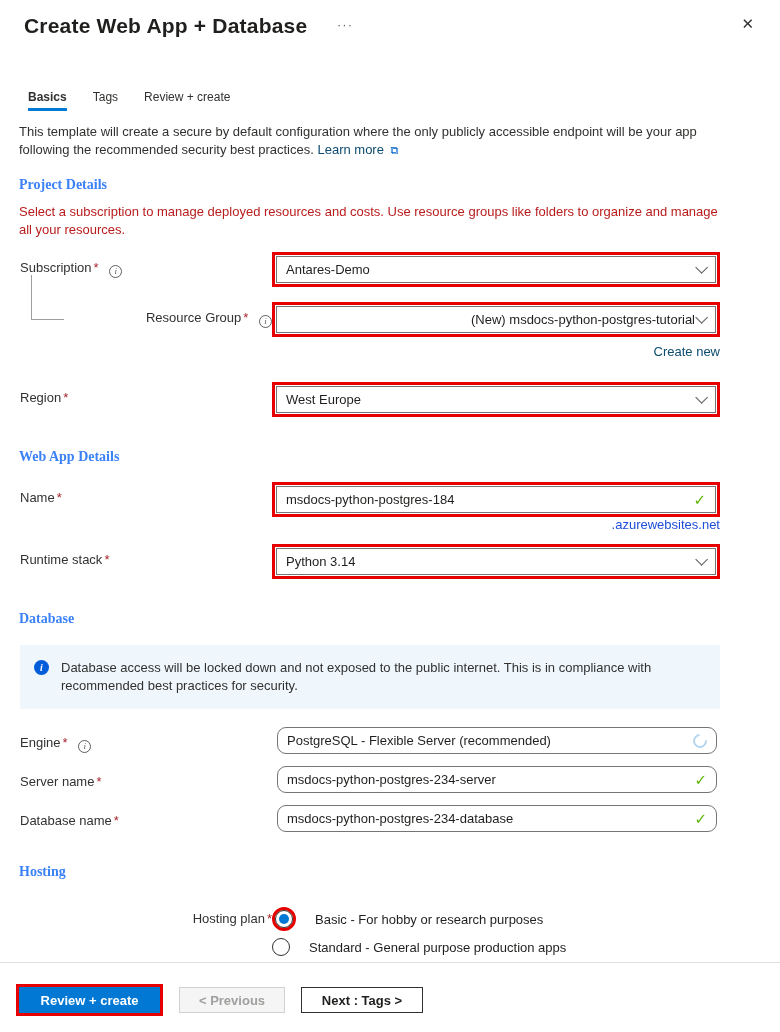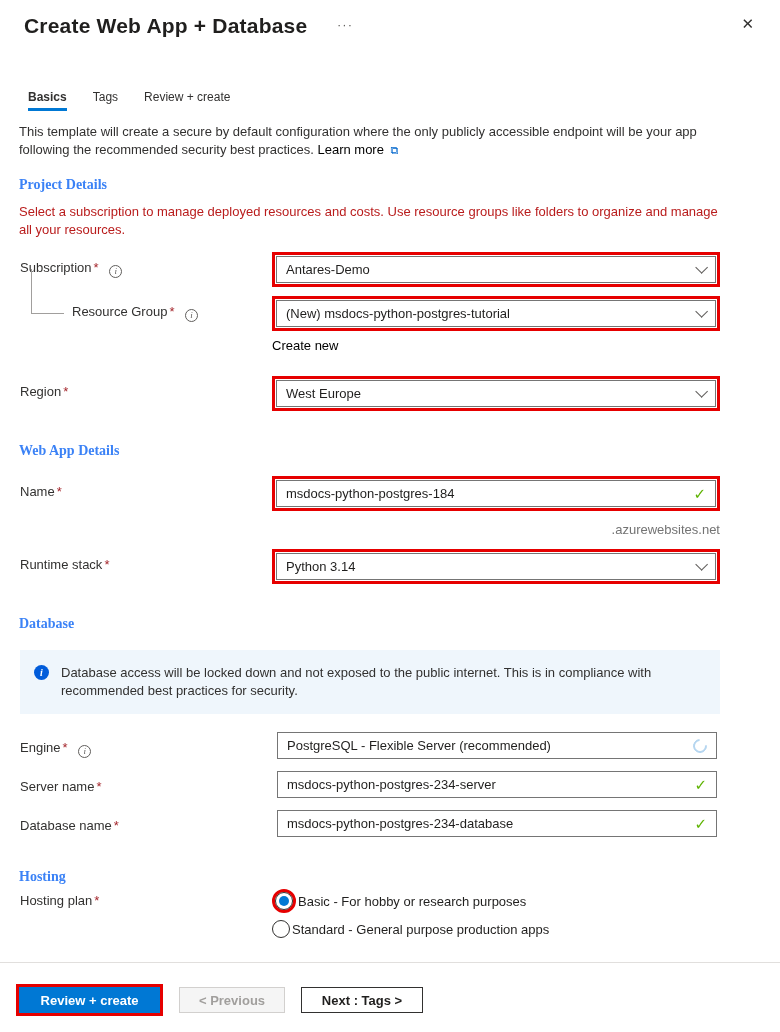--- a/index.html
+++ b/index.html
@@ -14,84 +14,84 @@
   .title { font-size:21px; font-weight:bold; color:#201f1e; display:inline-block; letter-spacing:.2px; }
   .more-dots { display:inline-block; margin-left:26px; color:#605e5c; font-size:13px; letter-spacing:1px; vertical-align:4px; cursor:pointer; }
   .close-x { position:absolute; right:26px; top:16px; font-size:15px; color:#323130; cursor:pointer; line-height:1; }
   
   .tabs { margin:52px 0 0 28px; display:flex; gap:26px; }
   .tab { font-size:12px; color:#323130; padding-bottom:7px; position:relative; cursor:pointer; }
   .tab.active { font-weight:bold; }
   .tab.active::after { content:""; position:absolute; left:0; right:0; bottom:0; height:3px; background:#0078d4; }
   
   .intro { margin:12px 20px 0 19px; line-height:18px; color:#323130; max-width:715px; }
-  .link { color:#000000; text-decoration:none; cursor:pointer; }
+  .link { color:#0c4a6e; text-decoration:none; cursor:pointer; }
   .ext-icon { display:inline-block; margin-left:3px; color:#0066cc; font-size:11px; }
   
   .section-heading { margin:18px 0 0 19px; font-size:14px; font-weight:bold; color:#3b82f6;font-family:Liberation Serif, serif; }
   .section-desc { margin:10px 20px 0 19px; line-height:18px; color:#b91c1c; max-width:715px; }
   
   .form-row { display:flex; align-items:flex-start; padding-left:20px; position:relative; }
   .label-col { width:252px; flex:none; padding-top:8px; color:#323130; }
   .req { color:#a4262c; margin-left:2px; }
   .info-icon { display:inline-flex; align-items:center; justify-content:center;
     width:13px; height:13px; border:1px solid #605e5c; border-radius:50%;
     font-size:9px; color:#605e5c; margin-left:7px; vertical-align:-2px; cursor:pointer;
     font-family:"Liberation Serif",serif; font-style:italic; }
   .control-col { flex:none; }
   .hl { border:3px solid #e60000; padding:1px; width:448px; background:#fff; }
   .field { width:440px; height:27px; border:1px solid #757575; background:#fff;
     display:flex; align-items:center; padding:0 9px; color:#201f1e; cursor:pointer; }
-  .field.plain { margin-left:5px; cursor:text; }
+  .field.plain { margin-left:5px; cursor:text;border-radius:9px; }
   .field .val { flex:1; white-space:nowrap; overflow:hidden; }
   .chevron { width:9px; height:9px; border-right:1.5px solid #605e5c; border-bottom:1.5px solid #605e5c;
     transform:rotate(45deg) translateY(-3px); flex:none; margin-right:2px; }
   .check { color:#5db300; font-size:15px; font-weight:bold; flex:none; }
   .spinner { width:14px; height:14px; border:2px solid #b6d6f0; border-top-color:transparent;
     border-radius:50%; transform:rotate(40deg); flex:none; }
-  .under-field { width:448px; text-align:right; margin-top:11px; color:#737373; }
+  .under-field { width:448px; text-align:right; margin-top:0; color:#1d4ed8; }
   .create-new { display:inline-block; margin-top:7px; }
   
   .rg-row .label-col { padding-left:52px; }
   .tree-connector { position:absolute; left:31px; top:-27px; width:33px; height:45px;
     border-left:1px solid #a19f9d; border-bottom:1px solid #a19f9d; }
   
   .banner { margin:18px 0 0 20px; width:700px; background:#eff6fc; padding:14px 18px 14px 14px;
     display:flex; gap:12px; align-items:flex-start; }
   .banner-info-icon { width:15px; height:15px; border-radius:50%; background:#015cda; color:#fff;
     font-size:10px; font-weight:bold; display:flex; align-items:center; justify-content:center;
     flex:none; margin-top:1px; font-family:"Liberation Serif",serif; font-style:italic; }
   .banner-text { line-height:18px; color:#323130; max-width:620px; }
   
-  .radio-row { display:flex; align-items:center; gap:2px; margin-bottom:7px; }
+  .radio-row { display:flex; align-items:center; gap:19px; margin-bottom:7px; }
   .radio-outer { width:18px; height:18px; border:1px solid #323130; border-radius:50%;
     display:flex; align-items:center; justify-content:center; background:#fff; cursor:pointer; flex:none; }
   .radio-outer .dot { width:10px; height:10px; border-radius:50%; background:#0078d4; }
   .radio-hl { border:3px solid #e60000; border-radius:50%; display:inline-flex; flex:none; }
   .radio-label { color:#201f1e; }
   
   .footer { position:absolute; left:0; right:0; bottom:0; height:70px;
     border-top:1px solid #e1dfdd; background:#fff; }
   .footer-inner { display:flex; gap:16px; padding:21px 0 0 16px; align-items:center; }
   .btn { height:26px; display:inline-flex; align-items:center; justify-content:center;
     font-size:13px; cursor:pointer; padding:0 18px; }
   .btn-primary { background:#0078d4; color:#fff; font-weight:bold; border:none; width:141px; }
   .btn-primary-hl { border:3px solid #e60000; display:inline-flex; }
   .btn-disabled { background:#f5f5f5; color:#a19f9d; border:1px solid #d2d0ce; width:106px; cursor:default; font-weight:bold; }
   .btn-secondary { background:#fff; color:#201f1e; border:1px solid #323130; width:122px; font-weight:bold; }
   
   .mt-sub { margin-top:13px; }
-  .mt-rg  { margin-top:9px; }
+  .mt-rg  { margin-top:15px;text-align:right; }
   .mt-region { margin-top:23px; }
   .mt-name { margin-top:17px; }
   .mt-runtime { margin-top:12px; }
   .mt-engine { margin-top:18px; }
   .mt-s { margin-top:12px; }
   .mt-head-big { margin-top:32px; }
-  .mt-hosting-row { margin-top:0; }
+  .mt-hosting-row { margin-top:23px;text-align:right; }
 </style>
 </head>
 <body>
 
 <div class="header">
   <span class="title">Create Web App + Database</span>
   <span class="more-dots">···</span>
   <span class="close-x">✕</span>
 </div>
 

